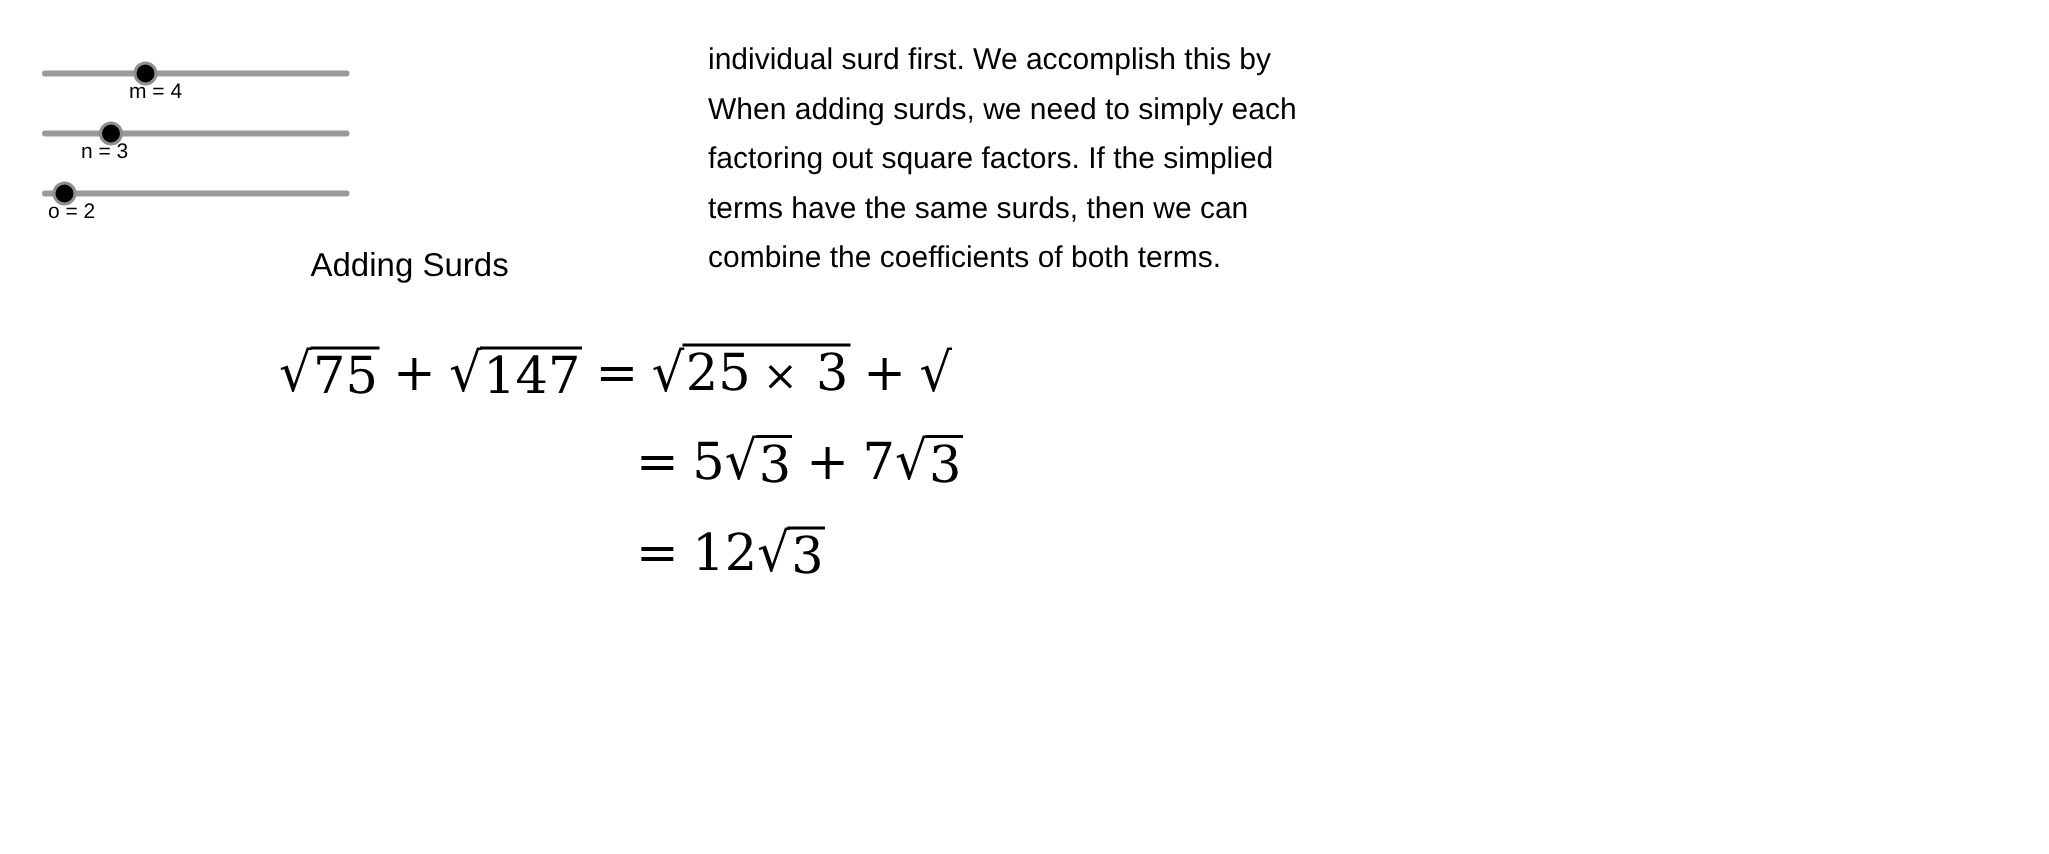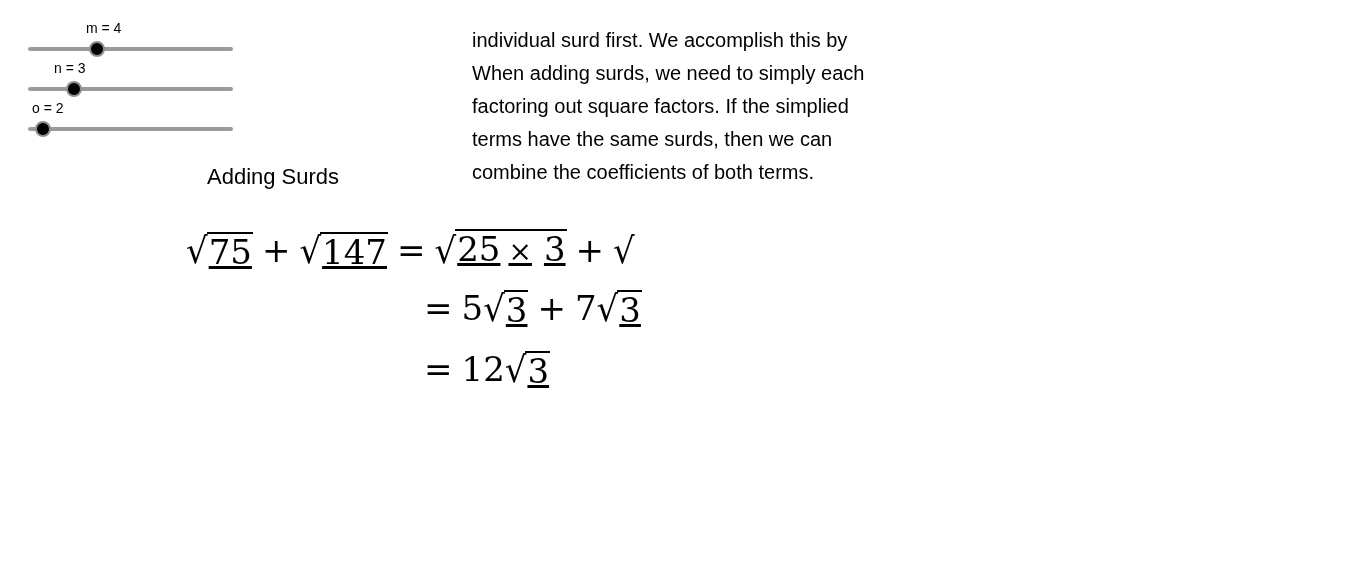--- a/index.html
+++ b/index.html
@@ -1,32 +1,32 @@
 <!DOCTYPE html>
 <html><head>
   <meta charset="utf-8">
   <style>
     html, body { margin: 0; padding: 0; background: #ffffff; }
     body { width: 1366px; height: 569px; position: relative; overflow: hidden; font-family: "Liberation Sans", sans-serif; color: #000; }
     .canvas { position: absolute; left: 0; top: 0; width: 1366px; height: 569px; background: #ffffff; }
 
-    .slider-label { position: absolute; font-family: "Liberation Sans", sans-serif; font-size: 14px; color: #000; white-space: nowrap; line-height: 16px; }
+    .slider-label { position: absolute; font-family: "Liberation Sans", sans-serif; font-size: 14px; color: #000; white-space: nowrap; line-height: 16px; margin-top: 32px; }
     .slider-track { position: absolute; height: 4px; background: #9a9a9a; border-radius: 2px; cursor: pointer; }
     .slider-knob { position: absolute; width: 12px; height: 12px; background: #000; border-radius: 50%; border: 2px solid #8f8f8f; box-sizing: content-box; transform: translate(-8px, -8px); cursor: grab; }
 
     .title { position: absolute; left: 207px; top: 159px; font-family: "Liberation Sans", sans-serif; font-size: 22px; line-height: 36px; color: #000; white-space: nowrap; }
 
     .desc { position: absolute; left: 472px; top: 24px; width: 460px; font-family: "Liberation Sans", sans-serif; font-size: 20px; line-height: 33px; color: #000; }
     .desc-line { display: block; white-space: nowrap; }
 
     .math { position: absolute; font-family: "DejaVu Serif", "Liberation Serif", serif; font-size: 34px; color: #000; white-space: nowrap; line-height: 40px; }
     .math .sym { display: inline-block; padding: 0 9px; }
     .surd { display: inline-flex; align-items: flex-end; }
     .surd .rad { font-size: 34px; line-height: 40px; display: inline-block; transform: scaleY(1.05); margin-right: -1px; }
-    .surd .radicand { border-top: 2px solid #000; padding: 0 1px 0 2px; line-height: 36px; display: inline-block; text-decoration: underline; }
+    .surd .radicand { border-top: 2px solid #000; padding: 0 1px 0 2px; line-height: 36px; display: inline-block; }
     .math .times { font-size: 28px; padding: 0 12px 0 8px; }
   </style>
 </head>
 <body>
 
 <div class="canvas">
 
   <div class="slider-label" style="left:86px; top:20px;">m = 4</div>
   <div class="slider-track" style="left:28px; top:47px; width:205px;"></div>
   <div class="slider-knob" style="left:97px; top:49px;"></div>

